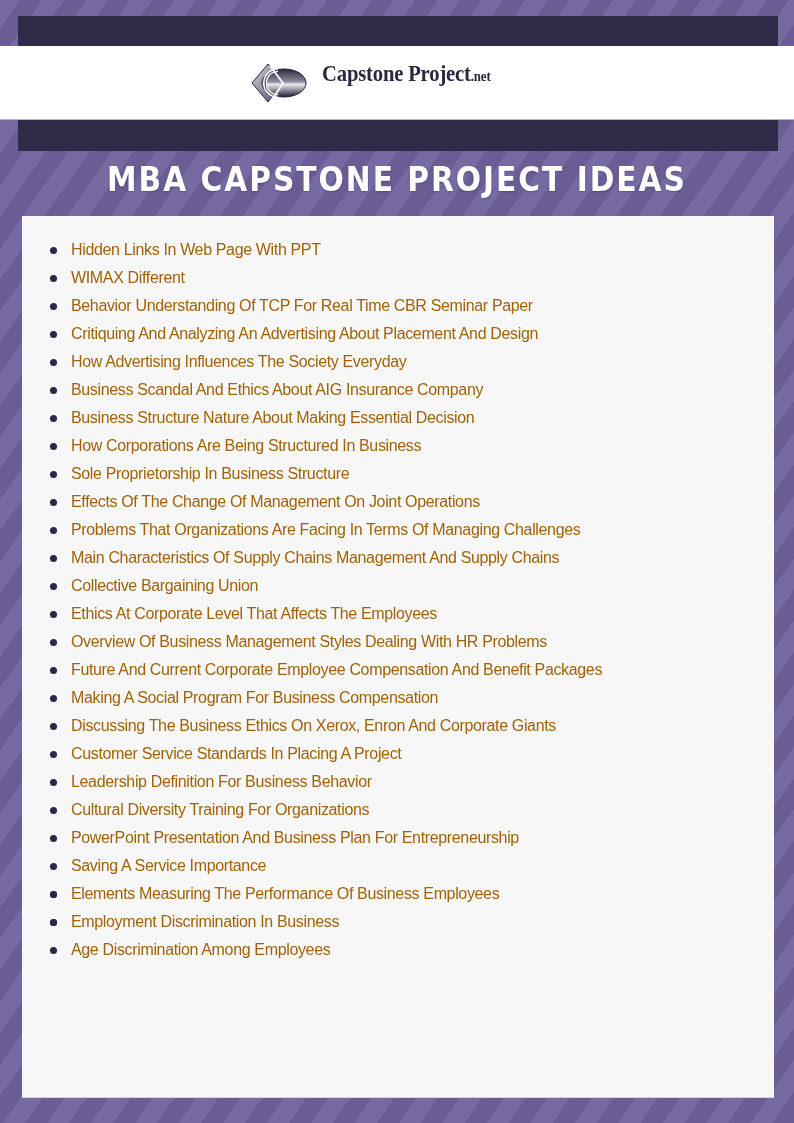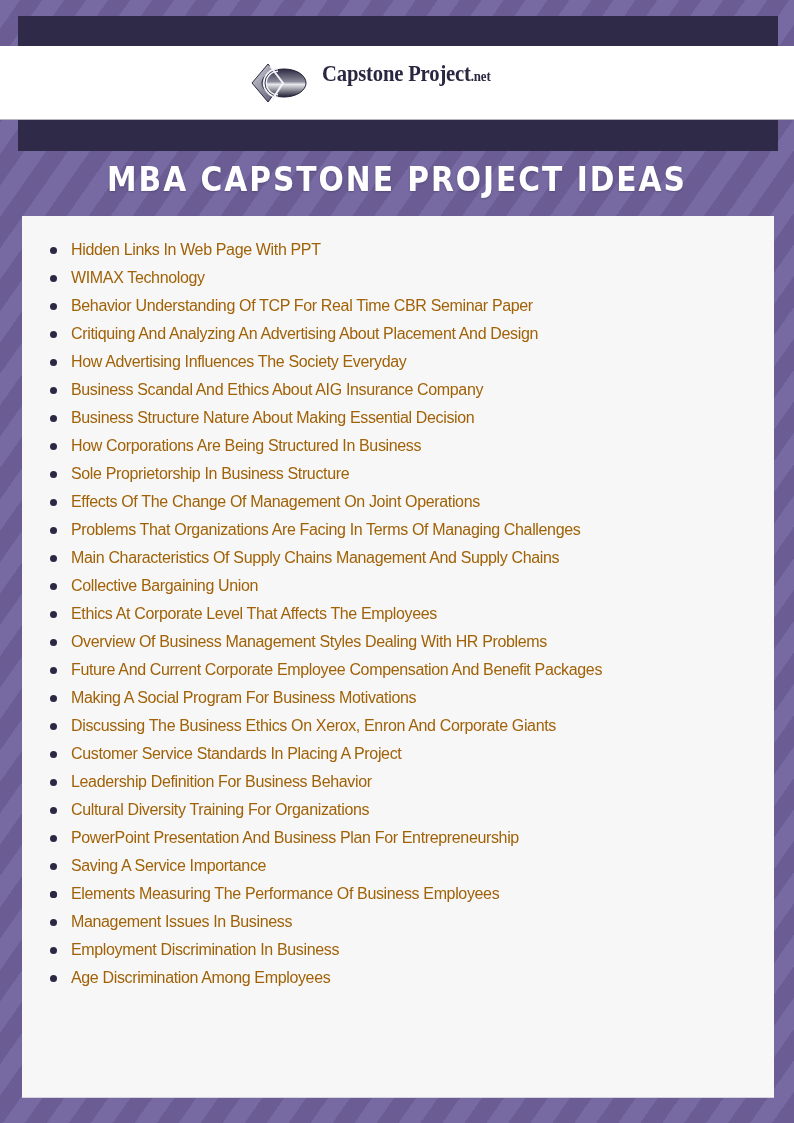--- a/index.html
+++ b/index.html
@@ -115,41 +115,41 @@
     <polyline points="20,6 33,23 22,40" fill="none" stroke="#f4f4f8" stroke-width="2"></polyline>
   </svg>
   <span class="logo-text"><span>Capstone Project</span><span class="tld">.net</span></span>
 </div>
 
 <h1 class="page-title">MBA CAPSTONE PROJECT IDEAS</h1>
 
 <div class="panel">
   <ul class="idea-list">
     <li class="idea-item"><span class="bullet"></span><span>Hidden Links In Web Page With PPT</span></li>
-    <li class="idea-item"><span class="bullet"></span><span>WIMAX Technology</span></li>
+    <li class="idea-item"><span class="bullet"></span><span>WIMAX Different</span></li>
     <li class="idea-item"><span class="bullet"></span><span>Behavior Understanding Of TCP For Real Time CBR Seminar Paper</span></li>
     <li class="idea-item"><span class="bullet"></span><span>Critiquing And Analyzing An Advertising About Placement And Design</span></li>
     <li class="idea-item"><span class="bullet"></span><span>How Advertising Influences The Society Everyday</span></li>
     <li class="idea-item"><span class="bullet"></span><span>Business Scandal And Ethics About AIG Insurance Company</span></li>
     <li class="idea-item"><span class="bullet"></span><span>Business Structure Nature About Making Essential Decision</span></li>
     <li class="idea-item"><span class="bullet"></span><span>How Corporations Are Being Structured In Business</span></li>
     <li class="idea-item"><span class="bullet"></span><span>Sole Proprietorship In Business Structure</span></li>
     <li class="idea-item"><span class="bullet"></span><span>Effects Of The Change Of Management On Joint Operations</span></li>
     <li class="idea-item"><span class="bullet"></span><span>Problems That Organizations Are Facing In Terms Of Managing Challenges</span></li>
     <li class="idea-item"><span class="bullet"></span><span>Main Characteristics Of Supply Chains Management And Supply Chains</span></li>
     <li class="idea-item"><span class="bullet"></span><span>Collective Bargaining Union</span></li>
     <li class="idea-item"><span class="bullet"></span><span>Ethics At Corporate Level That Affects The Employees</span></li>
     <li class="idea-item"><span class="bullet"></span><span>Overview Of Business Management Styles Dealing With HR Problems</span></li>
     <li class="idea-item"><span class="bullet"></span><span>Future And Current Corporate Employee Compensation And Benefit Packages</span></li>
-    <li class="idea-item"><span class="bullet"></span><span>Making A Social Program For Business Motivations</span></li>
+    <li class="idea-item"><span class="bullet"></span><span>Making A Social Program For Business Compensation</span></li>
     <li class="idea-item"><span class="bullet"></span><span>Discussing The Business Ethics On Xerox, Enron And Corporate Giants</span></li>
     <li class="idea-item"><span class="bullet"></span><span>Customer Service Standards In Placing A Project</span></li>
     <li class="idea-item"><span class="bullet"></span><span>Leadership Definition For Business Behavior</span></li>
     <li class="idea-item"><span class="bullet"></span><span>Cultural Diversity Training For Organizations</span></li>
     <li class="idea-item"><span class="bullet"></span><span>PowerPoint Presentation And Business Plan For Entrepreneurship</span></li>
     <li class="idea-item"><span class="bullet"></span><span>Saving A Service Importance</span></li>
     <li class="idea-item"><span class="bullet"></span></li>
     <li class="idea-item"><span class="bullet"></span><span>Elements Measuring The Performance Of Business Employees</span></li>
-    <li class="idea-item"><span class="bullet"></span><span>Management Issues In Business</span></li>
+    <li class="idea-item"><span class="bullet"></span></li>
     <li class="idea-item"><span class="bullet"></span><span>Employment Discrimination In Business</span></li>
     <li class="idea-item"><span class="bullet"></span><span>Age Discrimination Among Employees</span></li>
   </ul>
 </div>
 
 </body></html>

